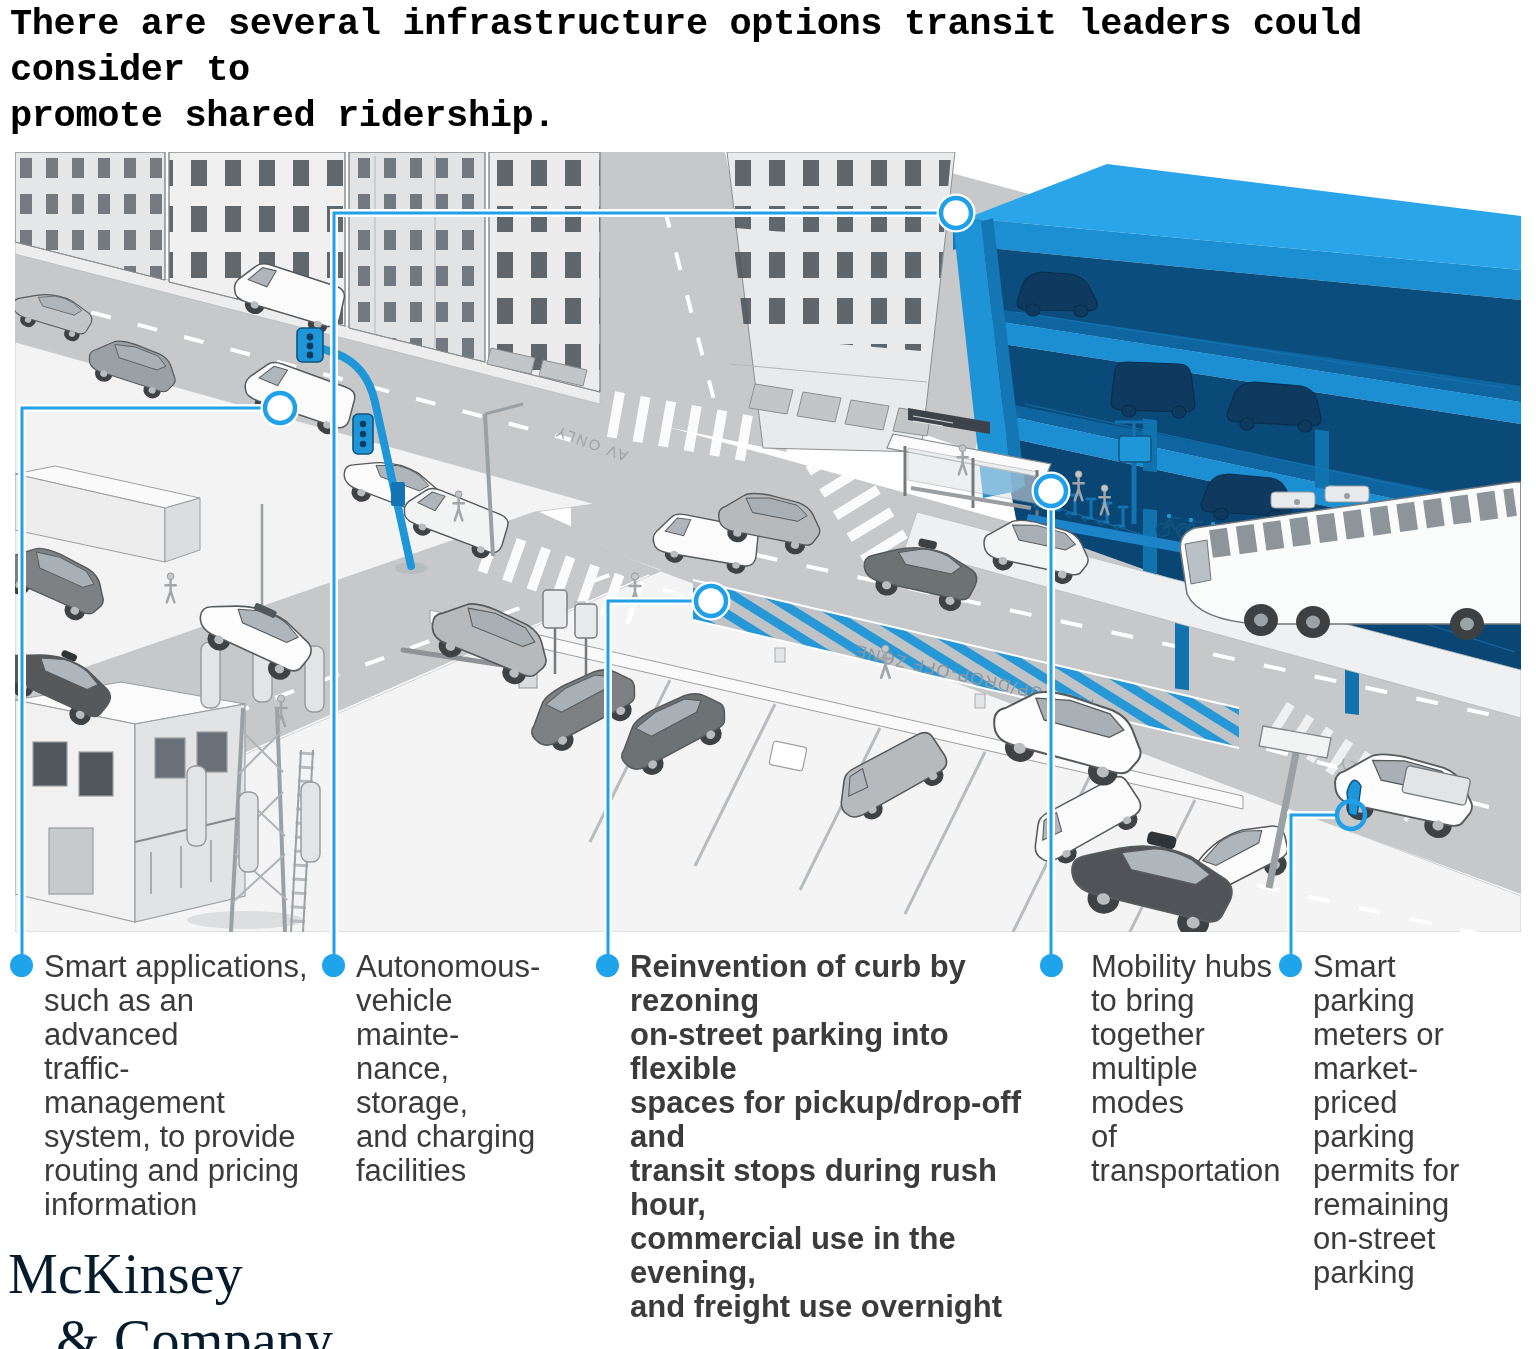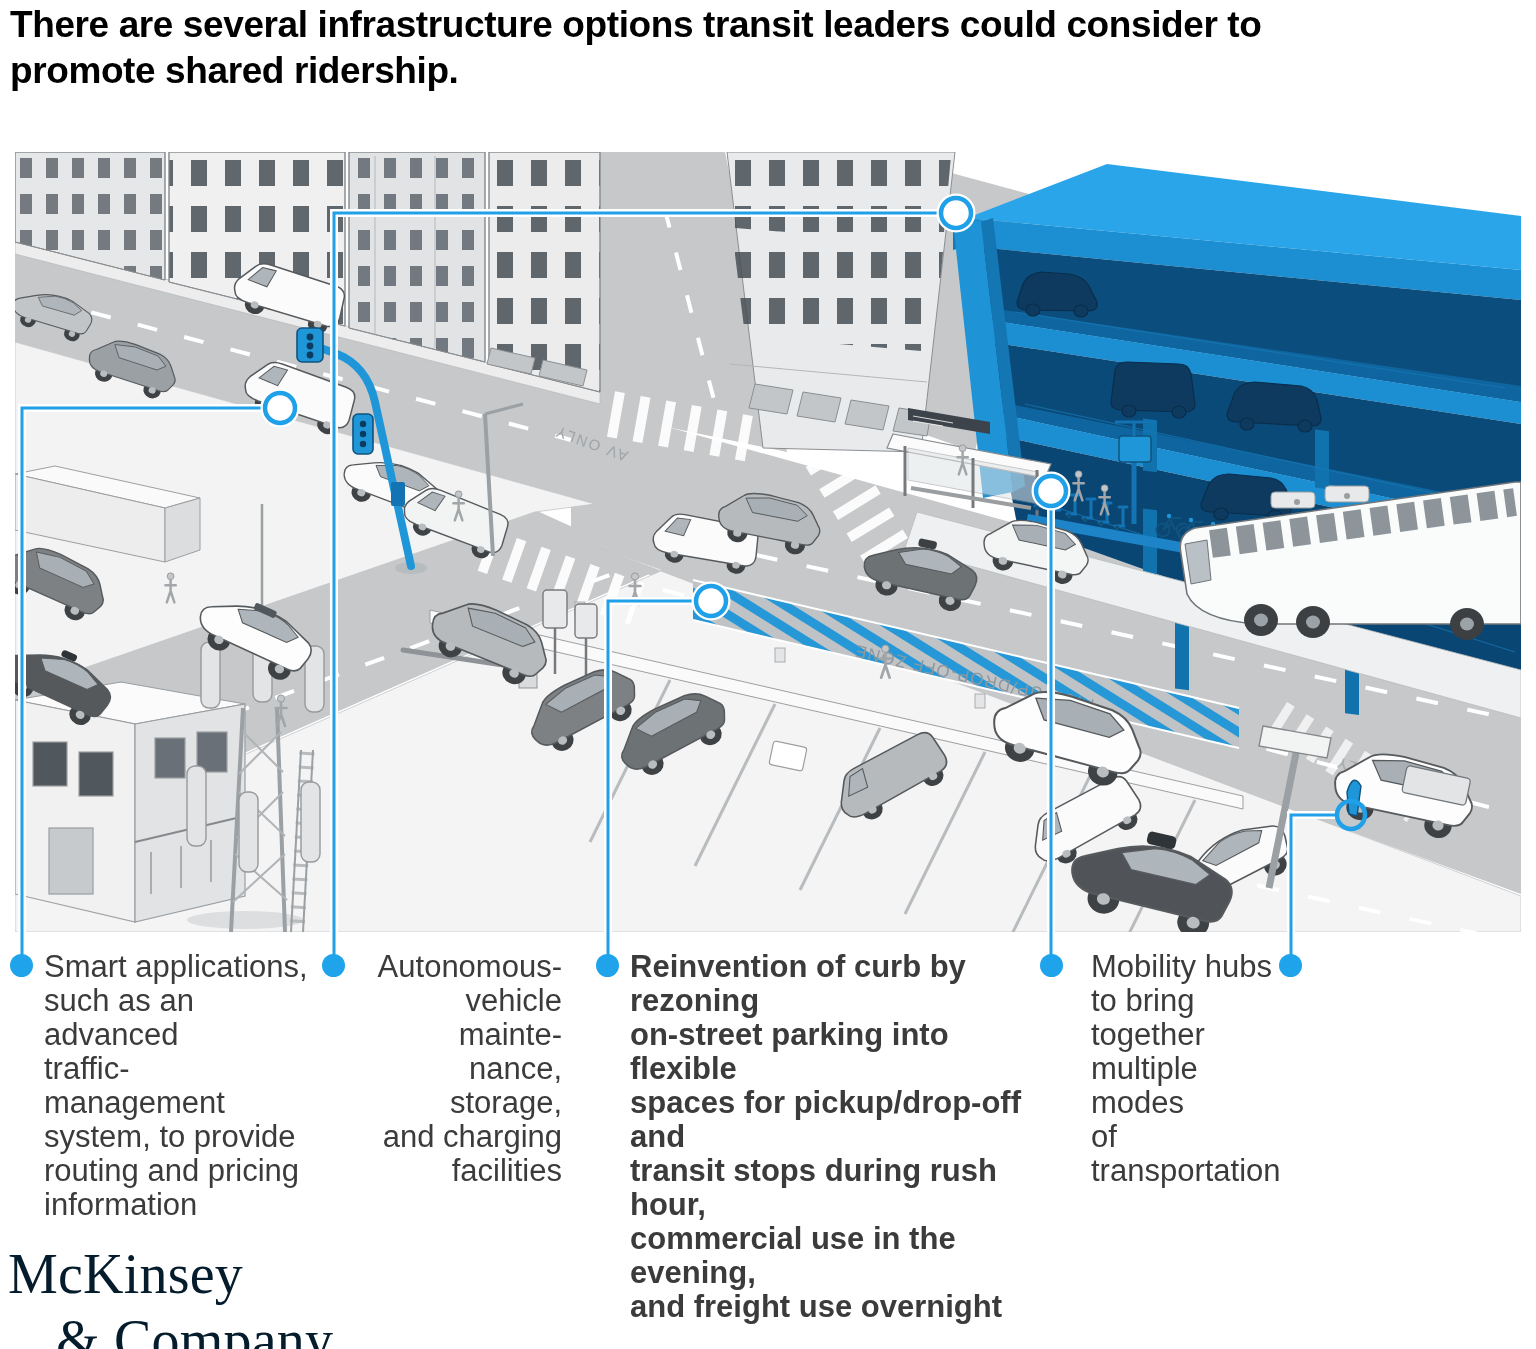--- a/index.html
+++ b/index.html
@@ -3,34 +3,34 @@
 <meta charset="utf-8">
 <style>
   html,body{margin:0;padding:0;}
   body{
     width:1536px;height:1349px;position:relative;background:#ffffff;
     font-family:"Liberation Sans",sans-serif;overflow:hidden;
   }
   .title{
     position:absolute;left:10px;top:2px;width:1480px;
     font-size:37px;font-weight:700;line-height:1.24;letter-spacing:-0.4px;
-    color:#000;white-space:pre-line;
+    color:#000;white-space:pre-line;font-family:Liberation Mono, monospace;
   }
   #figure{position:absolute;left:15px;top:152px;width:1506px;height:833px;}
   #figure svg{position:absolute;left:0;top:0;}
   .callout{
     position:absolute;top:950px;display:flex;gap:11px;
     font-size:31px;line-height:34px;color:#3b3b3b;white-space:pre-line;
   }
   .callout .dot{
     width:23px;height:23px;border-radius:50%;background:#1fa4ec;
     flex:none;margin-top:4px;
   }
   .c1{left:10px;width:300px;}
-  .c2{left:322px;width:240px;text-align:right;}
+  .c2{left:322px;width:240px;}
   .c3{left:596px;width:440px;font-weight:bold;}
   .c4{left:1040px;width:250px;gap:28px;}
   .c5{left:1279px;width:225px;}
   .logo{
     position:absolute;left:8px;top:1246px;
     font-family:"Liberation Serif",serif;font-size:56px;line-height:1.03;
     color:#051c2c;letter-spacing:0.2px;
   }
   .logo .l2{margin-left:48px;margin-top:8px;}
 </style>
@@ -470,18 +470,25 @@
   <span class="dot"></span>
   <span>Mobility hubs
 to bring
 together
 multiple
 modes
 of transportation</span>
 </div>
 <div class="callout c5">
   <span class="dot"></span>
+  <span>Smart parking
+meters or
+market-
+priced parking
+permits for
+remaining
+on-street parking</span>
 </div>
 
 <div class="logo">
   <div class="l1">McKinsey</div>
   <div class="l2">&amp; Company</div>
 </div>
 
 </body></html>

